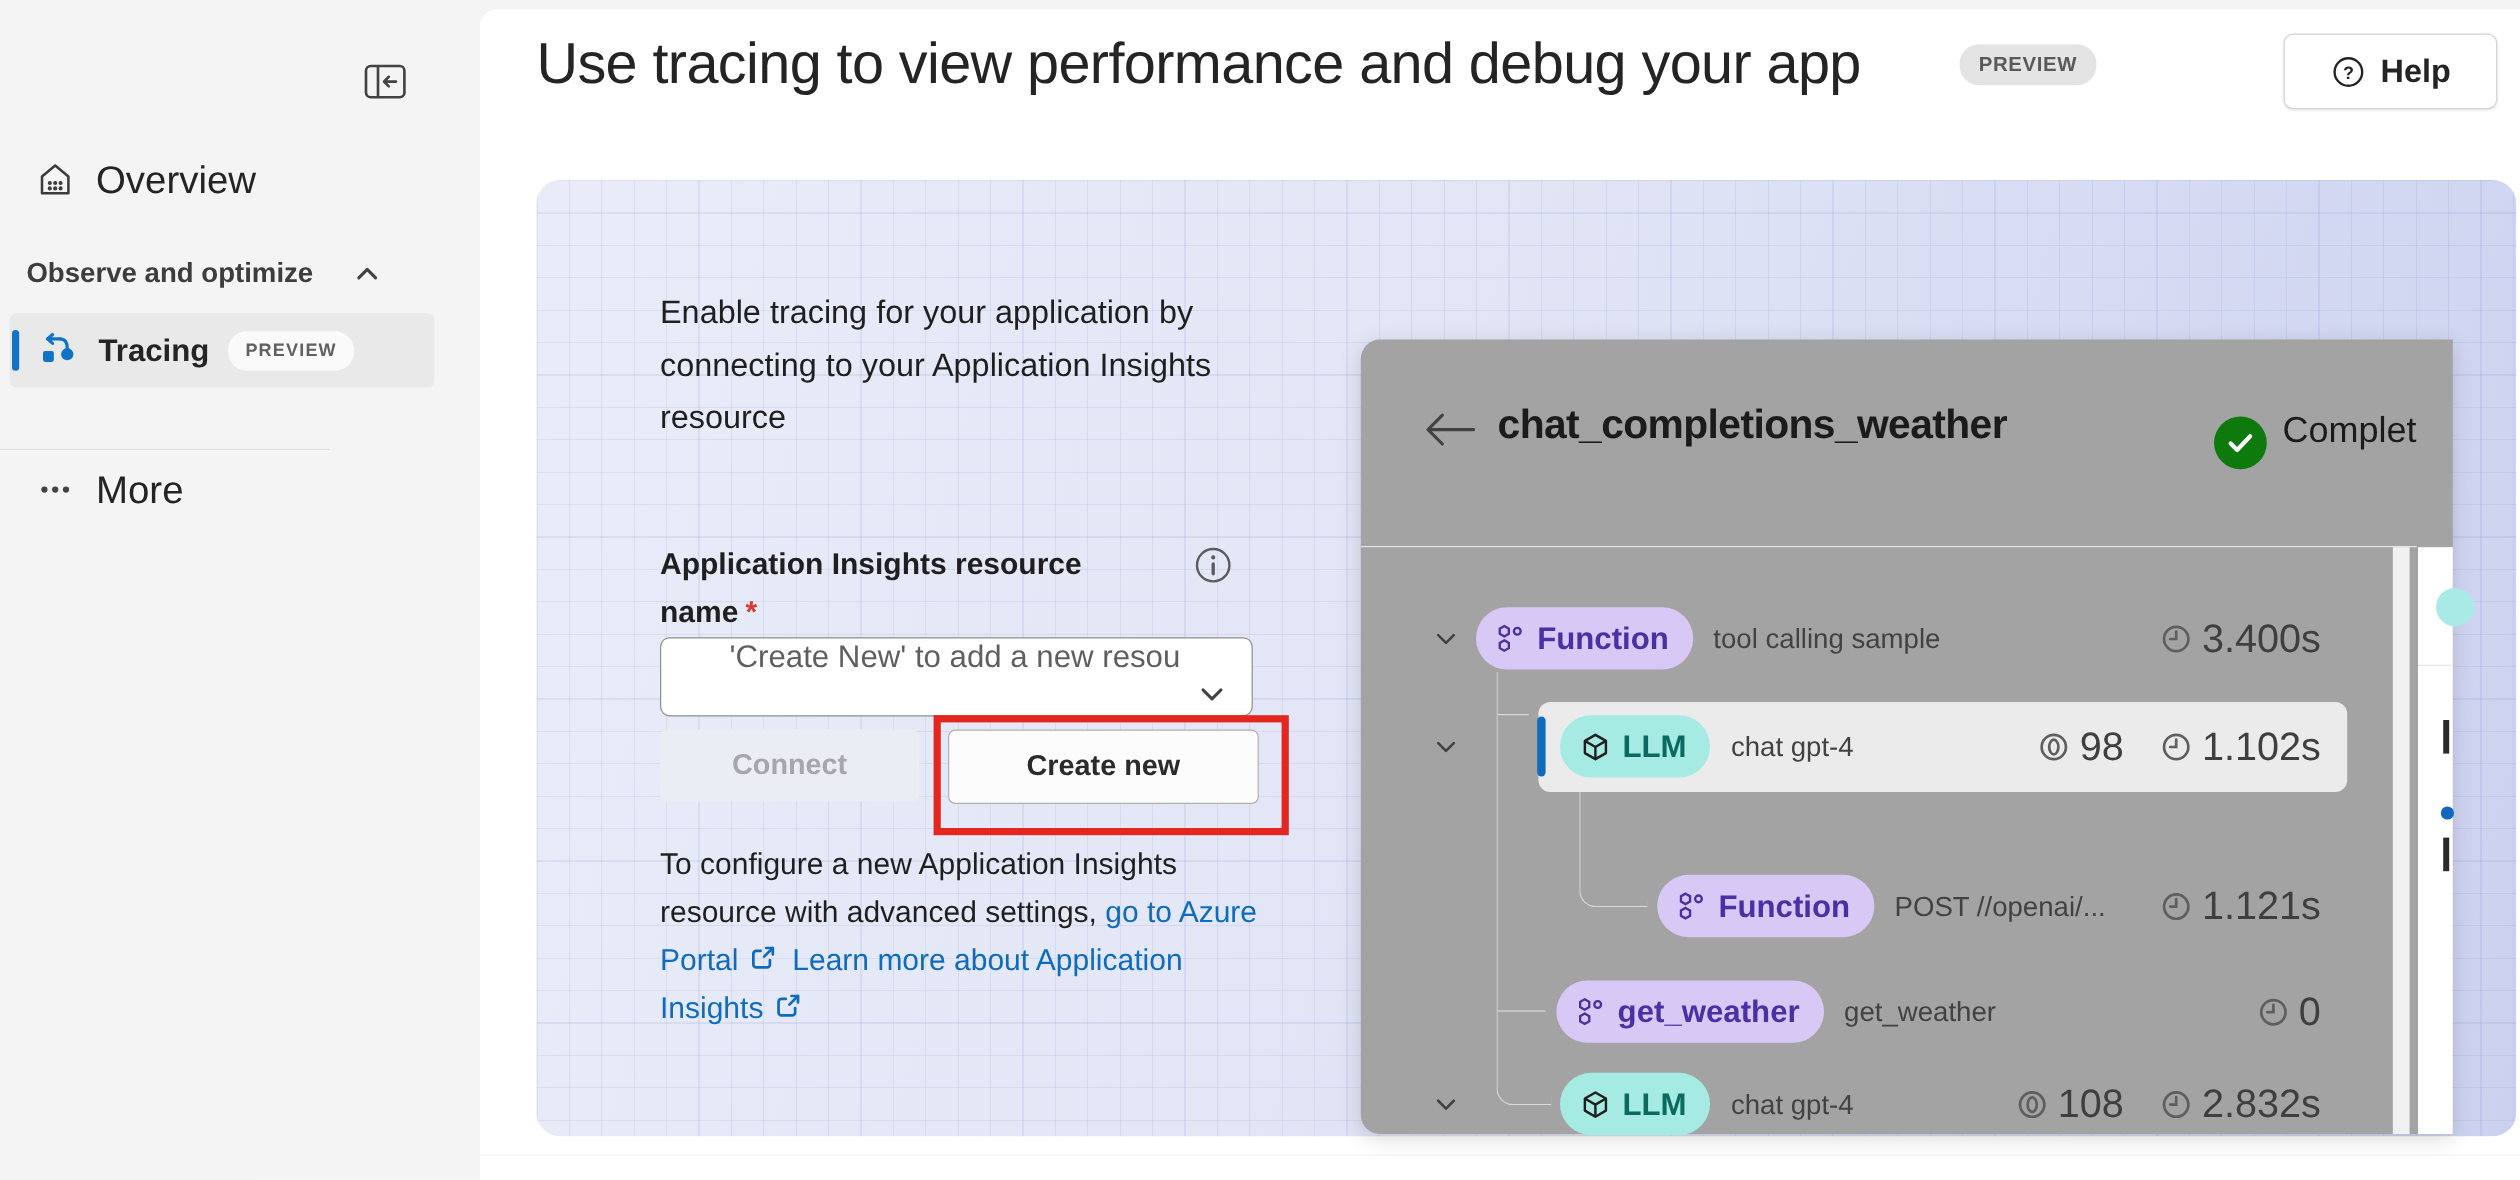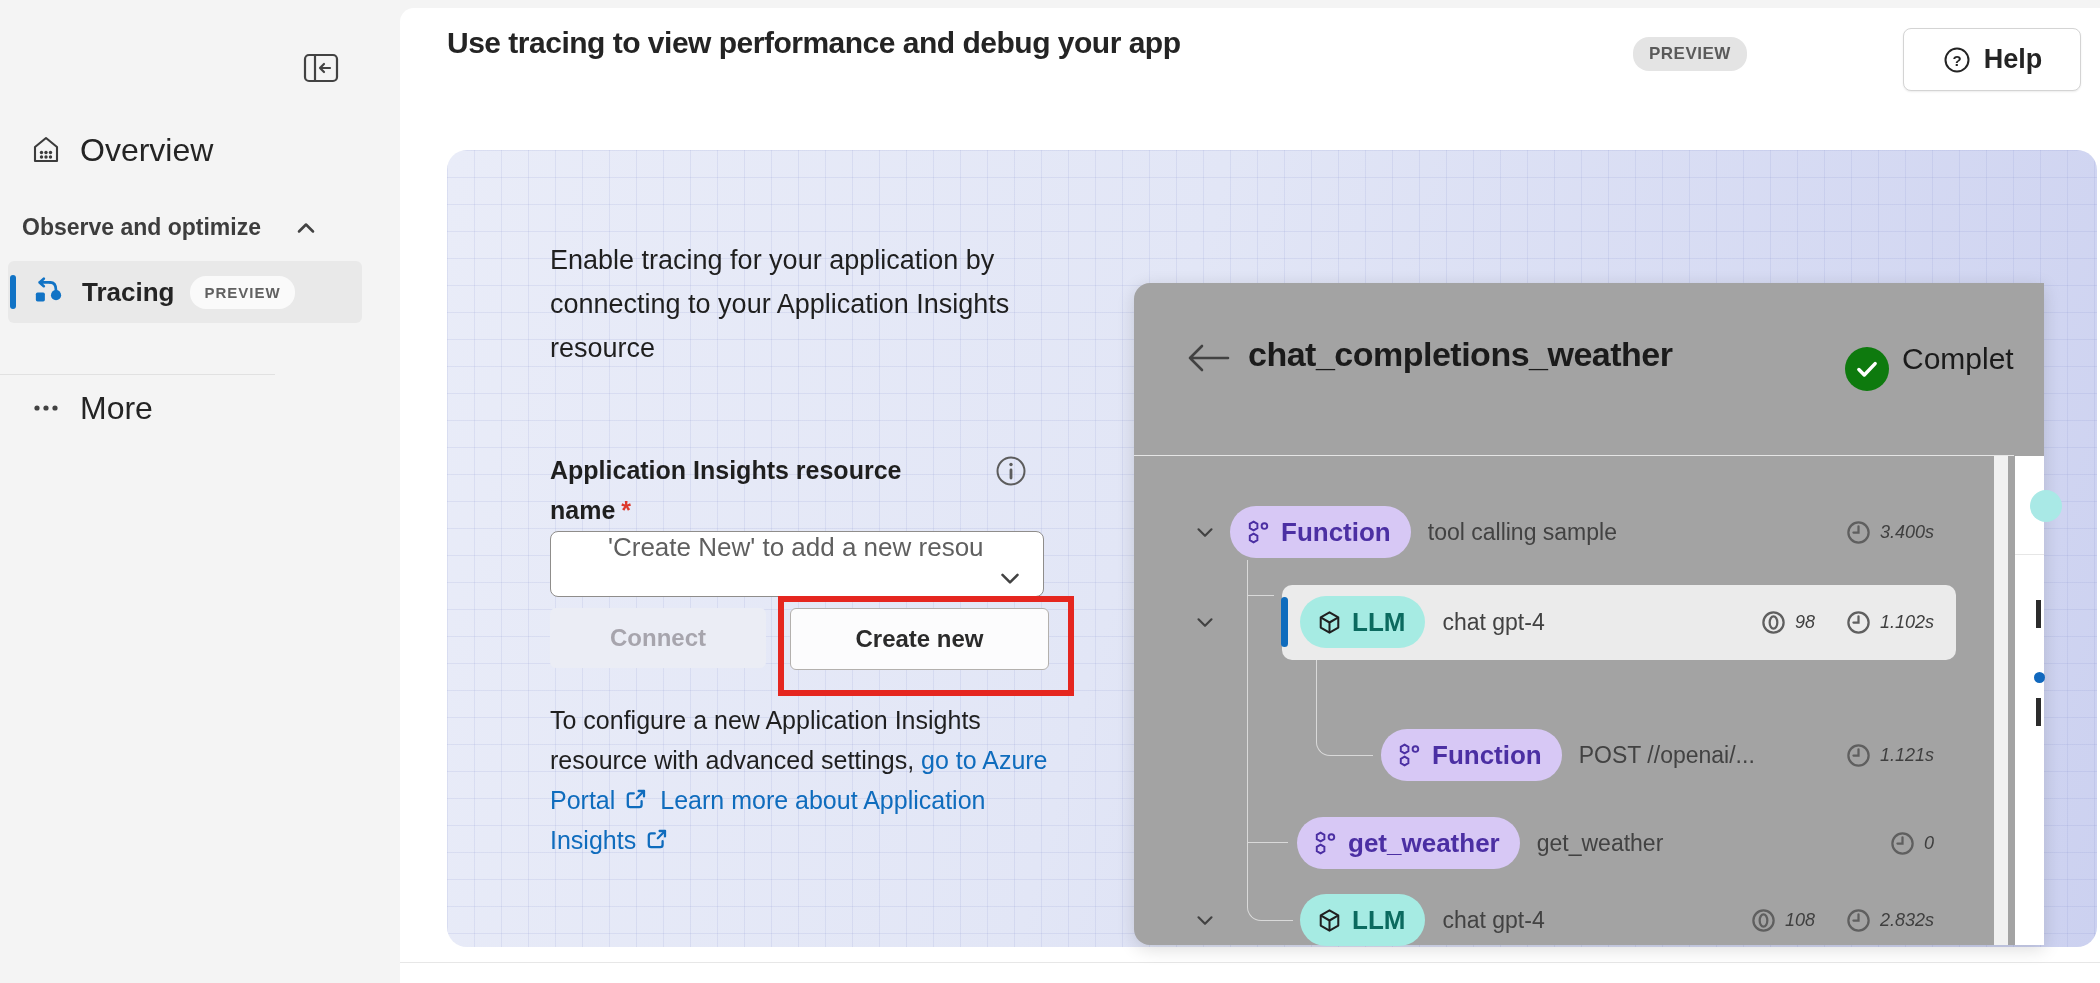--- a/index.html
+++ b/index.html
@@ -24,21 +24,21 @@
   .badge-side{margin-left:16px;background:#fafafa;color:#616161;font-size:15px;font-weight:bold;
               letter-spacing:1px;padding:8px 14px;border-radius:16px;}
   .side-divider{left:0;top:374px;width:275px;height:0;border-top:1px solid #e1e1e1;}
   .nav-more{left:30px;top:388px;width:340px;height:40px;}
 
   
   .main-card{left:400px;top:8px;width:1700px;height:954px;background:#ffffff;
              border-radius:14px 0 0 0;border-bottom:1px solid #e7e7e7;}
   .below-strip{left:400px;top:963px;width:1700px;height:20px;background:#ffffff;}
 
-  .page-title{left:447px;top:26px;font-size:30px;font-weight:bold;letter-spacing:-.5px;color:#242424;white-space:nowrap;}
+  .page-title{left:447px;top:26px;font-size:48px;font-weight:normal;letter-spacing:-.5px;color:#242424;white-space:nowrap;}
   .badge-top{left:1633px;top:37px;background:#e4e4e4;color:#5a5a5a;font-size:17px;font-weight:bold;
              letter-spacing:.5px;padding:7px 16px;border-radius:16px;}
   .help-btn{left:1903px;top:28px;width:176px;height:61px;background:#fff;border:1px solid #d4d4d4;
             border-radius:8px;box-shadow:0 1px 2px rgba(0,0,0,.08);display:flex;align-items:center;
             justify-content:center;gap:12px;font-size:27px;font-weight:bold;cursor:pointer;}
 
   
   .panel{left:447px;top:150px;width:1650px;height:797px;border-radius:20px;
     background-image:
       repeating-linear-gradient(to right, rgba(116,128,198,.13) 0 1px, transparent 1px 27px),
@@ -87,21 +87,21 @@
   .hl-row::before{content:"";position:absolute;left:-1px;top:12px;width:7px;height:50px;
                   border-radius:4px;background:#0f6cbd;}
   .trow{height:56px;display:flex;align-items:center;}
   .tchev{position:absolute;left:58px;cursor:pointer;}
   .pill{height:52px;border-radius:26px;display:flex;align-items:center;gap:9px;
         padding:0 20px 0 16px;font-size:26px;font-weight:bold;}
   .pill-fn{background:#d7c8f5;color:#4b2fa3;text-align:right;}
   .pill-llm{background:#a6ebe3;color:#0b6a5f;}
   .tlabel2{margin-left:17px;font-size:23px;color:#424242;white-space:nowrap;}
   .tmeta{position:absolute;right:110px;display:flex;align-items:center;gap:8px;
-         font-size:18px;color:#3f3f3f;font-style:italic;}
+         font-size:33px;color:#3f3f3f;}
   .tmeta .gap{width:14px;}
 </style>
 </head>
 <body>
 
 <div class="abs sidebar">
 
   <div class="abs collapse-btn">
     <span>
       <svg width="36" height="30" viewBox="0 0 36 30" fill="none" stroke="#424242" stroke-width="2.2">

